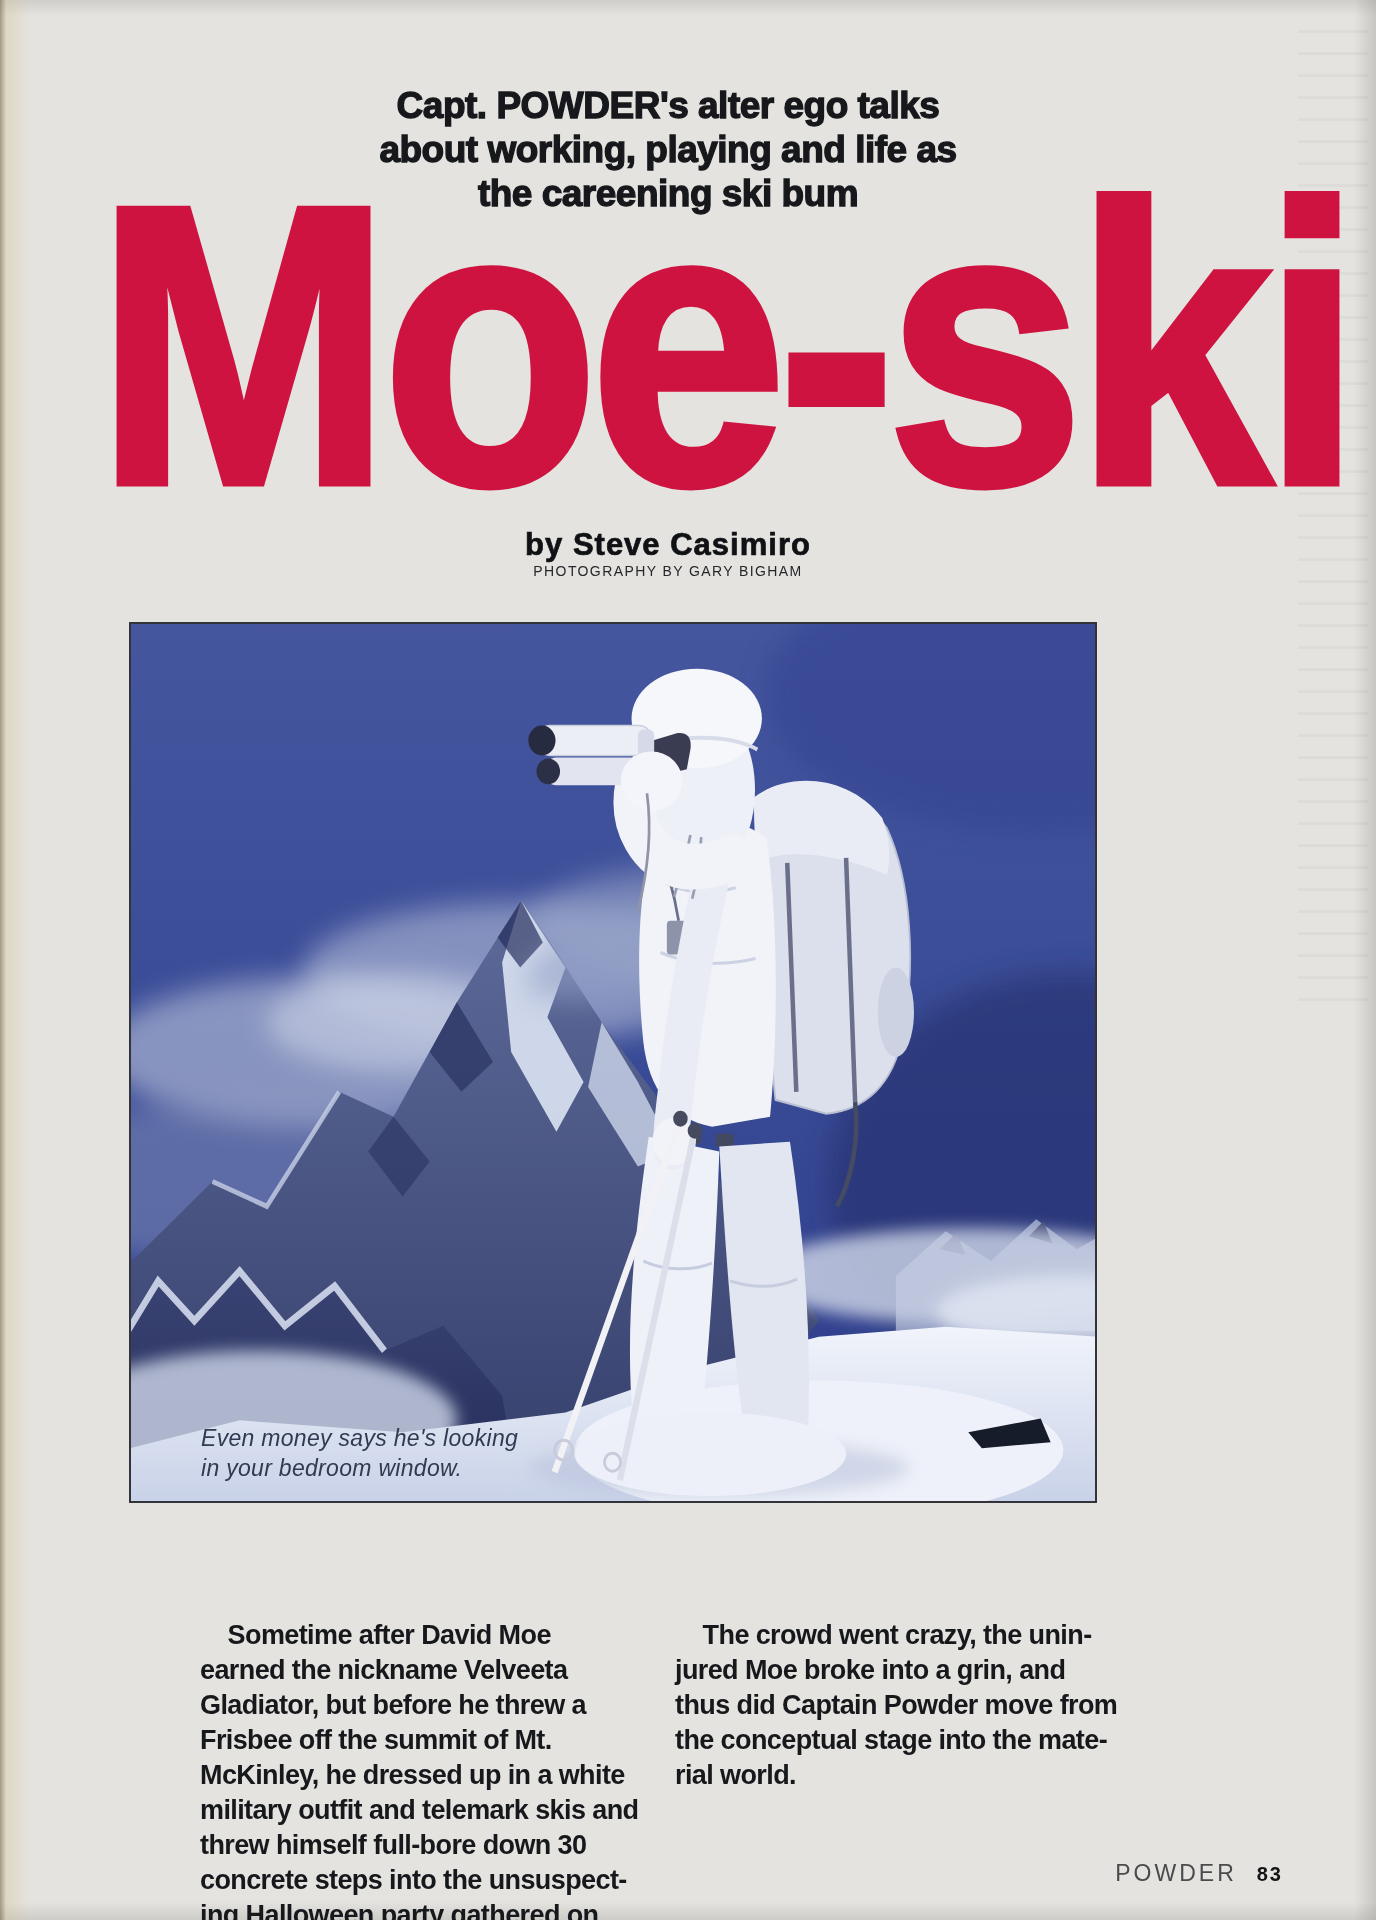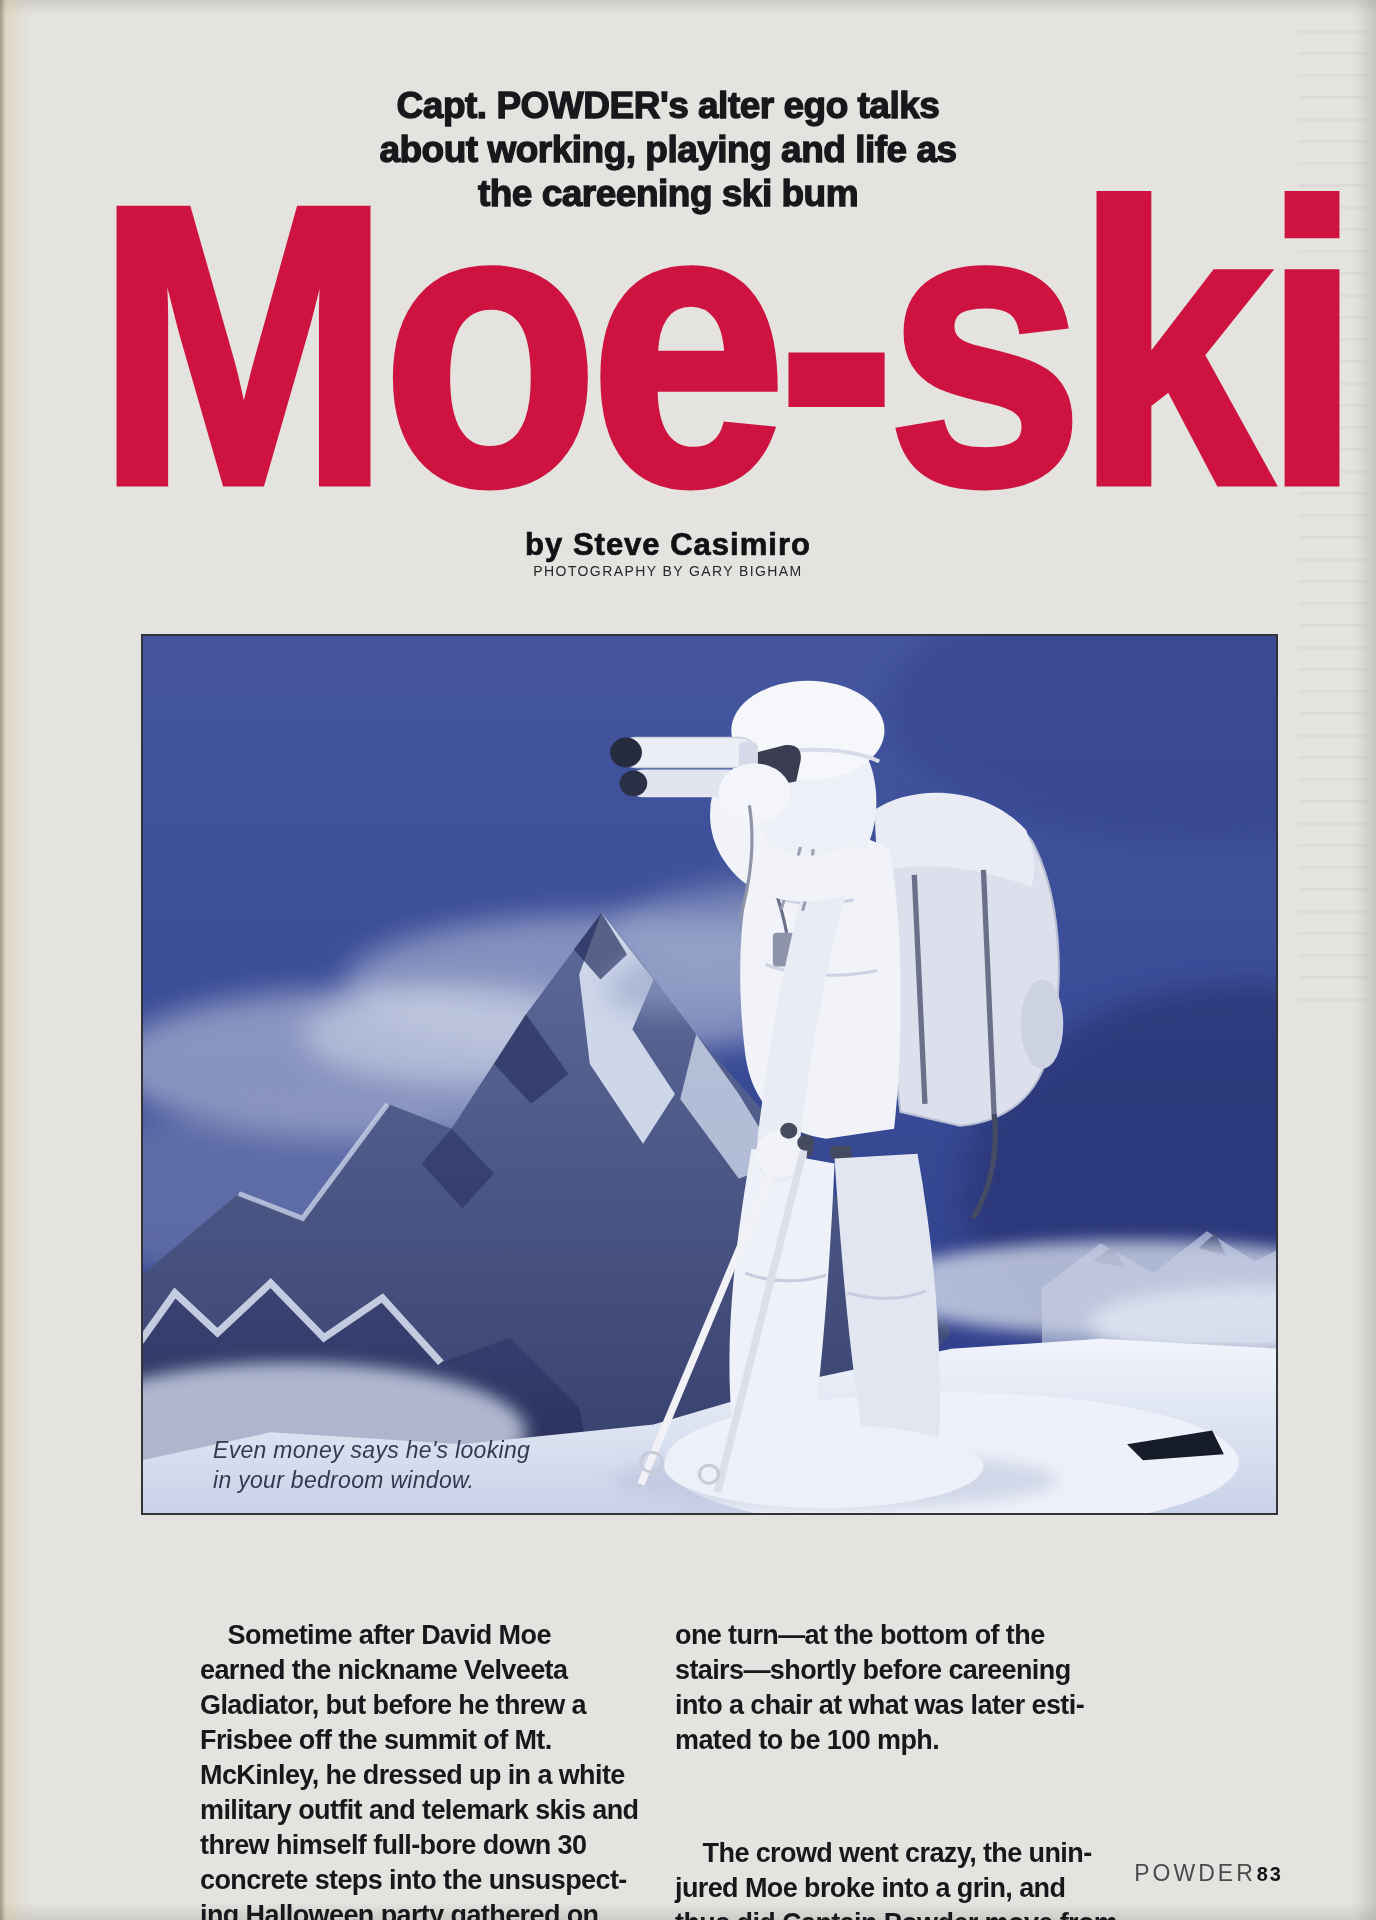--- a/index.html
+++ b/index.html
@@ -38,41 +38,41 @@
   .byline{
     position:absolute;left:188px;top:527px;width:960px;text-align:center;
     font-size:31px;font-weight:700;letter-spacing:1px;color:#101114;
     -webkit-text-stroke:.7px #101114;
   }
   .credit{
     position:absolute;left:188px;top:563px;width:960px;text-align:center;
     font-size:14px;letter-spacing:1.4px;color:#26272b;
   }
   figure.photo{
-    position:absolute;left:129px;top:622px;width:1137px;height:881px;margin:12px;
+    position:absolute;left:129px;top:622px;width:968px;height:881px;margin:0;
     border:2px solid #33343a;box-sizing:border-box;background:#3c4e98;
   }
   figure.photo svg{display:block;width:100%;height:100%;}
   .caption{
     position:absolute;left:70px;top:799px;
     font-size:23px;line-height:30px;font-style:italic;letter-spacing:.3px;
     color:var(--caption-ink,#323a52);white-space:pre;
   }
   .col{
     position:absolute;top:1548px;width:480px;
     font-size:27px;line-height:35px;font-weight:700;letter-spacing:-.6px;
     color:var(--ink-black,#17181c);white-space:pre;
   }
   .col1{left:200px;}
   .col2{left:675px;}
   .col p{margin:0;}
   .col p + p{margin-top:8px;}
   .pagefoot{
     position:absolute;top:1860px;right:93px;
-    display:flex;align-items:baseline;gap:1px;
+    display:flex;align-items:baseline;gap:20px;
   }
   .pagefoot .mag{font-size:23px;letter-spacing:3px;color:#4a4b4d;font-weight:400;}
   .pagefoot .num{font-size:20px;font-weight:700;letter-spacing:2px;color:#141516;}
 </style>
 </head>
 <body>
 
 <div class="page">
 
   <div class="ghost"></div>
@@ -231,25 +231,20 @@
 Gladiator, but before he threw a
 Frisbee off the summit of Mt.
 McKinley, he dressed up in a white
 military outfit and telemark skis and
 threw himself full-bore down 30
 concrete steps into the unsuspect-
 ing Halloween party gathered on
 his Laguna Beach deck. He made</p>
   </div>
   <div class="col col2">
-    <p>one turn—at the bottom of the
-stairs—shortly before careening
-into a chair at what was later esti-
-mated to be 100 mph.
-</p>
     <p>    The crowd went crazy, the unin-
 jured Moe broke into a grin, and
 thus did Captain Powder move from
 the conceptual stage into the mate-
 rial world.</p>
   </div>
 
   <div class="pagefoot">
     <span class="mag">POWDER</span>
     <span class="num">83</span>

